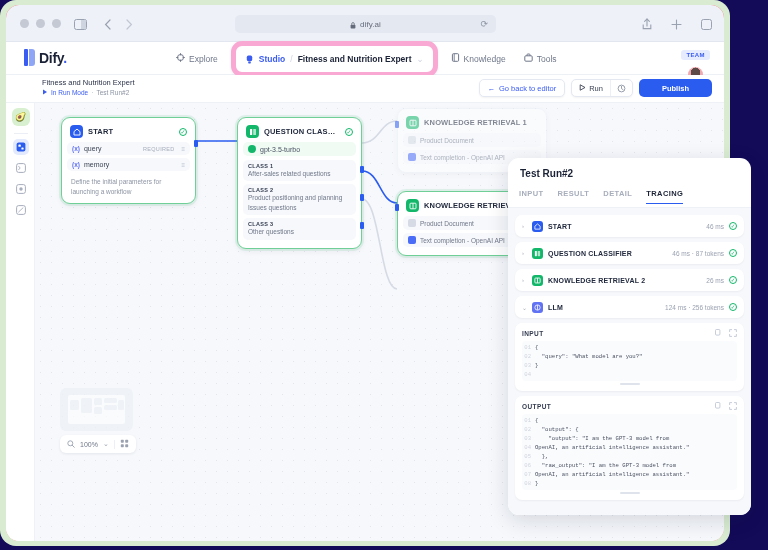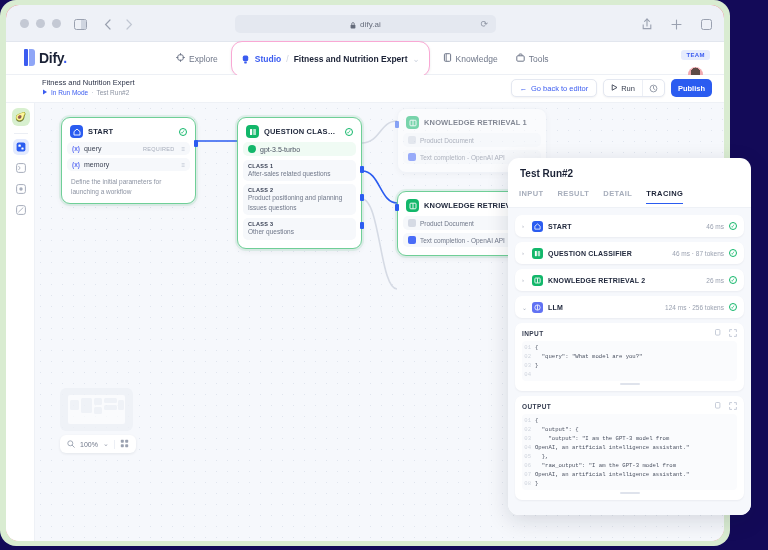--- a/index.html
+++ b/index.html
@@ -50,21 +50,21 @@
   .logo-mark { width: 11px; height: 17px; position: relative; }
   .logo-mark .lm-a { position: absolute; left: 0; top: 0; width: 4px; height: 17px; background: #3b5cf0; border-radius: 1px; }
   .logo-mark .lm-b { position: absolute; left: 5px; top: 0; width: 6px; height: 17px; background: #8fa6f7; border-radius: 0 3px 3px 0; }
   .logo-text { font-size: 14px; font-weight: 700; color: #1b2236; letter-spacing: -.3px; }
   .logo-text .dot-b { color: #3b5cf0; }
 
   .nav-items { position: absolute; left: 161px; top: 0; height: 33px; display: flex; align-items: center; gap: 0; }
   .nav-item { display: flex; align-items: center; gap: 4px; font-size: 8.5px; color: #6f7789; padding: 0 9px; height: 20px; }
   .studio-pill {
     display: flex; align-items: center; height: 36px; background: #ffffff;
-    border: 1px solid #f9a8d4; border-radius: 11px; padding: 0 9px; gap: 5px;
+    border: 5px solid #f9a8d4; border-radius: 11px; padding: 0 9px; gap: 5px;
     box-shadow: 0 1px 3px rgba(16,24,40,.08); margin: 0 4px;
   }
   .studio-pill .s-label { font-size: 8.5px; font-weight: 700; color: #3b5cf0; }
   .studio-pill .s-sep { font-size: 8.5px; color: #cdd3df; }
   .studio-pill .s-app { font-size: 8.5px; font-weight: 700; color: #1b2236; }
   .nav-right { position: absolute; right: 14px; top: 8px; display: flex; align-items: center; gap: 7px; flex-direction: column; }
   .team-badge {
     background: #e6ecfd; color: #3b5cf0; font-size: 6px; font-weight: 700;
     padding: 2px 5px; border-radius: 3px; letter-spacing: .4px;
   }
@@ -88,21 +88,21 @@
     font-size: 7.5px; color: #3b5cf0; box-shadow: 0 1px 2px rgba(16,24,40,.05);
   }
   .btn-run-group {
     display: flex; align-items: center; height: 18px;
     border: 1px solid #e4e8f1; border-radius: 5px; background: #fff;
     box-shadow: 0 1px 2px rgba(16,24,40,.05); overflow: hidden;
   }
   .btn-run { display: flex; align-items: center; gap: 3px; padding: 0 7px; font-size: 7.5px; color: #3c4354; }
   .btn-hist { padding: 0 6px; border-left: 1px solid #eceff5; color: #8d94a3; display: flex; align-items: center; height: 18px; }
   .btn-publish {
-    height: 18px; padding: 0 7px; border-radius: 5px; background: #2b5cf0; color: #fff;
+    height: 18px; padding: 0 23px; border-radius: 5px; background: #2b5cf0; color: #fff;
     font-size: 7.5px; font-weight: 600; display: flex; align-items: center;
   }
 
   
   .body-area { position: relative; height: 438px; background: #f6f8fc; }
   .rail { position: absolute; left: 0; top: 0; width: 29px; height: 438px; background: #ffffff; border-right: 1px solid #eef1f6; }
   .rail-app {
     position: absolute; left: 6px; top: 5px; width: 18px; height: 18px; border-radius: 6px;
     background: #d8f0cf; display: flex; align-items: center; justify-content: center; font-size: 9px;
   }

